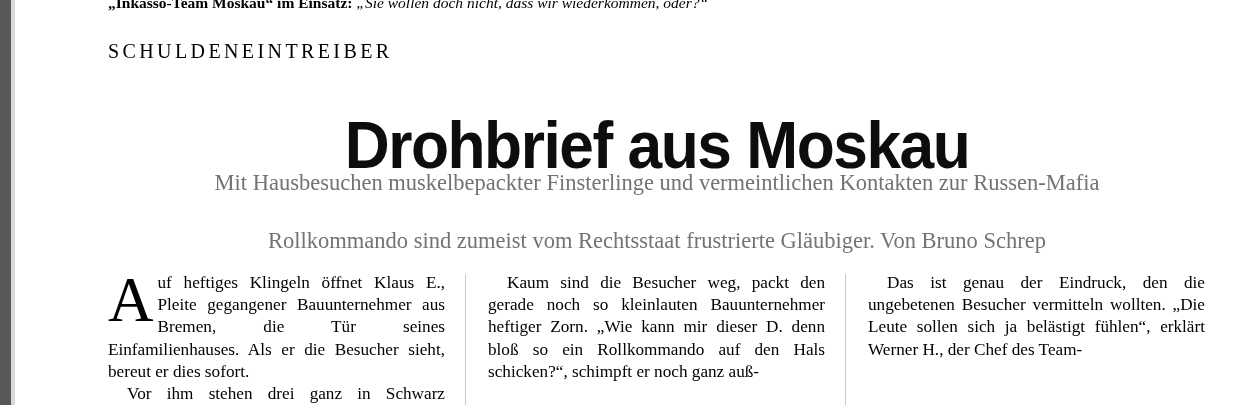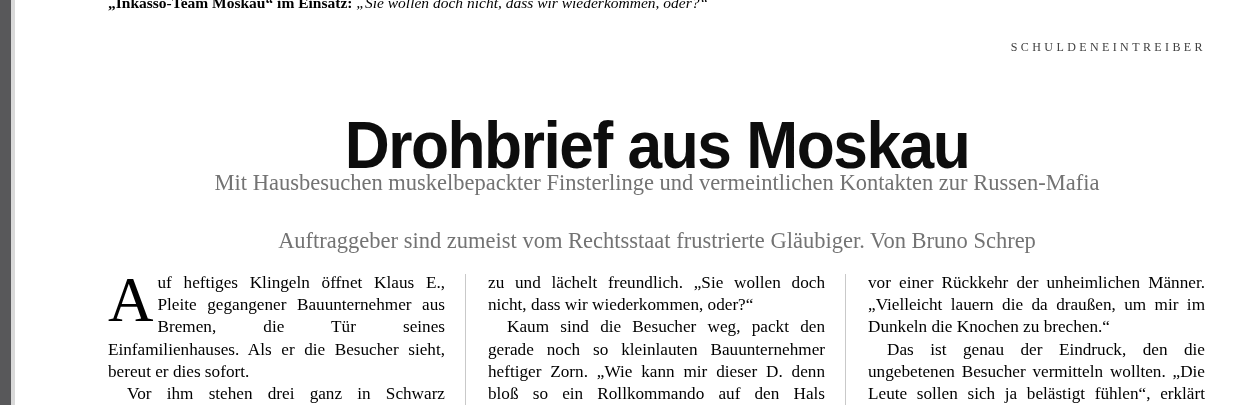--- a/index.html
+++ b/index.html
@@ -72,26 +72,26 @@
     font-weight: bold;
   }
   .teaser i {
     font-style: italic;
   }
   .kicker {
     position: absolute;
     left: 0;
     top: 40px;
     width: 1098px;
-    text-align: right;
-    font-family: "Liberation Serif", serif;
-    font-size: 12px;
+    text-align: left;
+    font-family: "Liberation Serif", serif;
+    font-size: 20px;
     letter-spacing: 3.4px;
     font-weight: normal;
-    color: #404040;
+    color: #000000;
   }
   .headline {
     position: absolute;
     left: 0;
     top: 58px;
     width: 1098px;
     text-align: center;
     font-family: "Liberation Sans", sans-serif;
     font-weight: bold;
     font-size: 67px;
@@ -180,40 +180,38 @@
     </div>
 
     <div class="kicker">SCHULDENEINTREIBER</div>
 
     <h1 class="headline">Drohbrief aus Moskau</h1>
 
     <div class="subhead">
       <span>Mit Hausbesuchen muskelbepackter Finsterlinge und vermeintlichen Kontakten zur Russen-Mafia</span>
       <br>
       <br>
-      <span>Auftraggeber sind zumeist vom Rechtsstaat frustrierte Gläubiger.</span>
+      <span>Rollkommando sind zumeist vom Rechtsstaat frustrierte Gläubiger.</span>
       <span class="byline">Von Bruno Schrep</span>
     </div>
 
     <div class="col-divider cd1"></div>
     <div class="col-divider cd2"></div>
 
     <div class="columns">
 
       <div class="col col1">
         <p><span class="dropcap">A</span><span>uf heftiges Klingeln öffnet Klaus E., Pleite gegangener Bauunternehmer aus Bremen, die Tür seines Einfamilienhauses. Als er die Besucher sieht, bereut er dies sofort.</span></p>
         <p class="indent">Vor ihm stehen drei ganz in Schwarz gekleidete Gestalten, einer an gedeuteter Hoch-</p>
       </div>
 
       <div class="col col2">
-        <p>zu und lächelt freundlich. „Sie wollen doch nicht, dass wir wiederkommen, oder?“</p>
         <p class="indent">Kaum sind die Besucher weg, packt den gerade noch so kleinlauten Bauunternehmer heftiger Zorn. „Wie kann mir dieser D. denn bloß so ein Rollkommando auf den Hals schicken?“, schimpft er noch ganz auß-</p>
       </div>
 
       <div class="col col3">
-        <p>vor einer Rückkehr der unheimlichen Männer. „Vielleicht lauern die da draußen, um mir im Dunkeln die Knochen zu brechen.“</p>
         <p class="indent">Das ist genau der Eindruck, den die ungebetenen Besucher vermitteln wollten. „Die Leute sollen sich ja belästigt fühlen“, erklärt Werner H., der Chef des Team-</p>
       </div>
 
     </div>
 
   </div>
 </div>
 
 </body></html>

